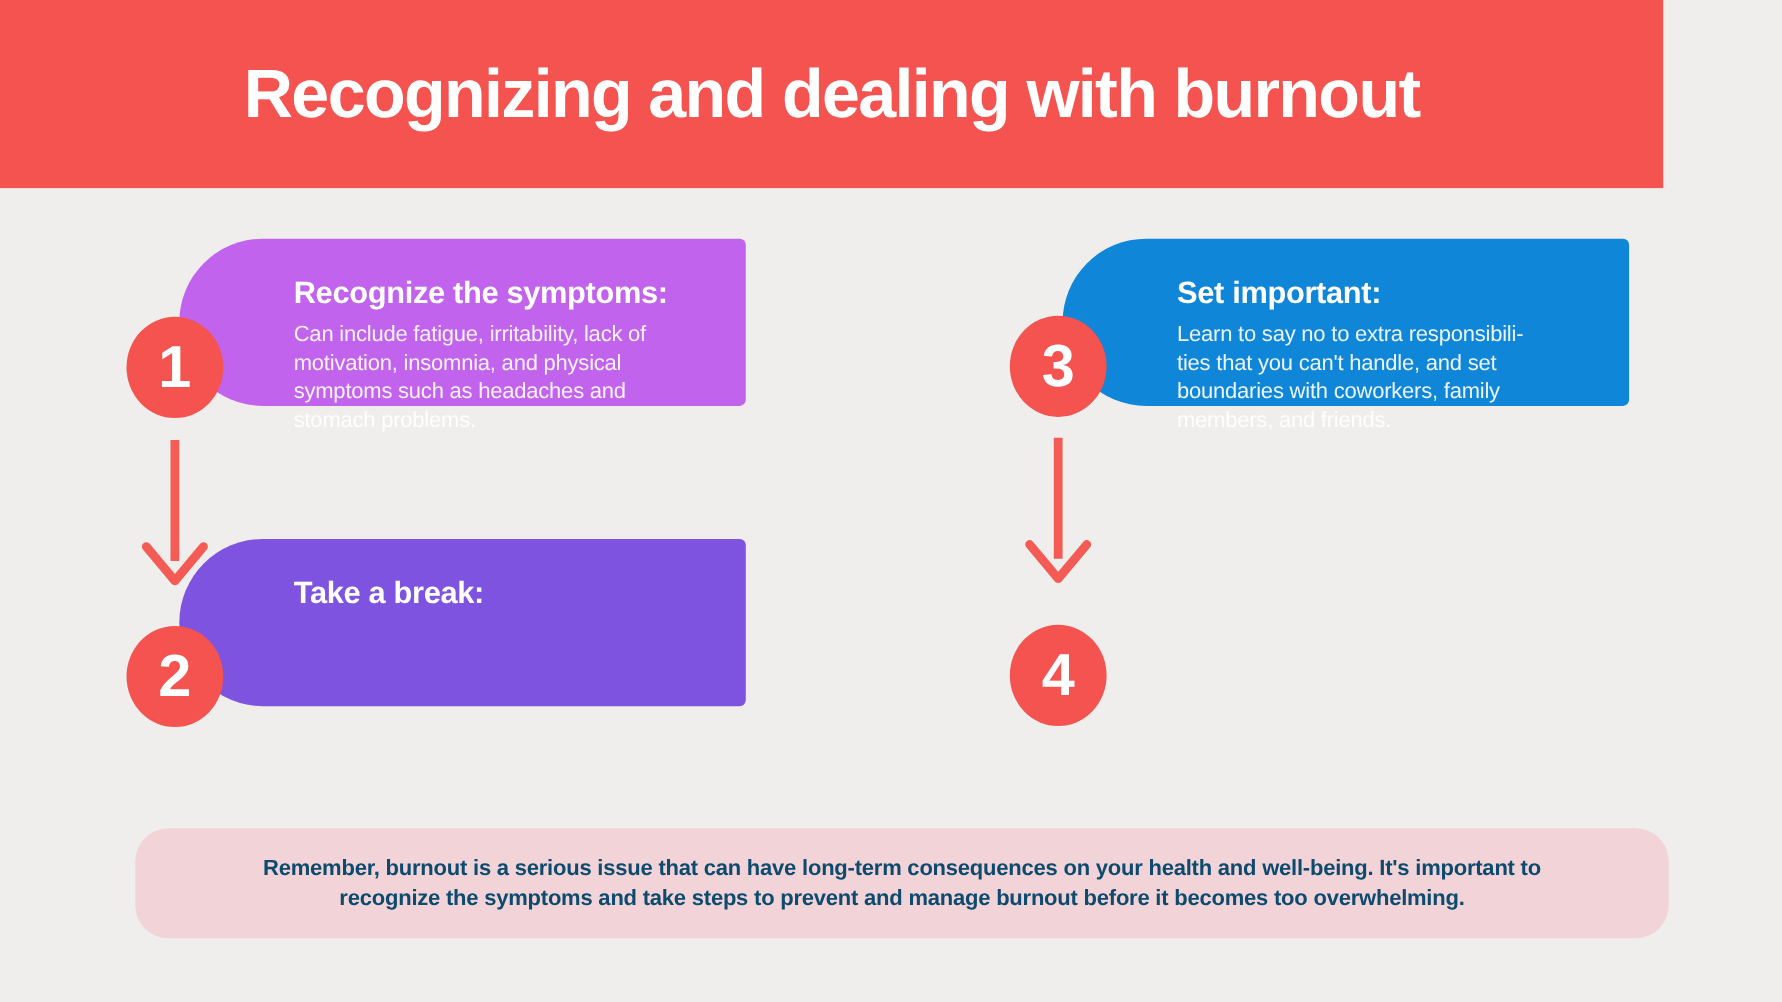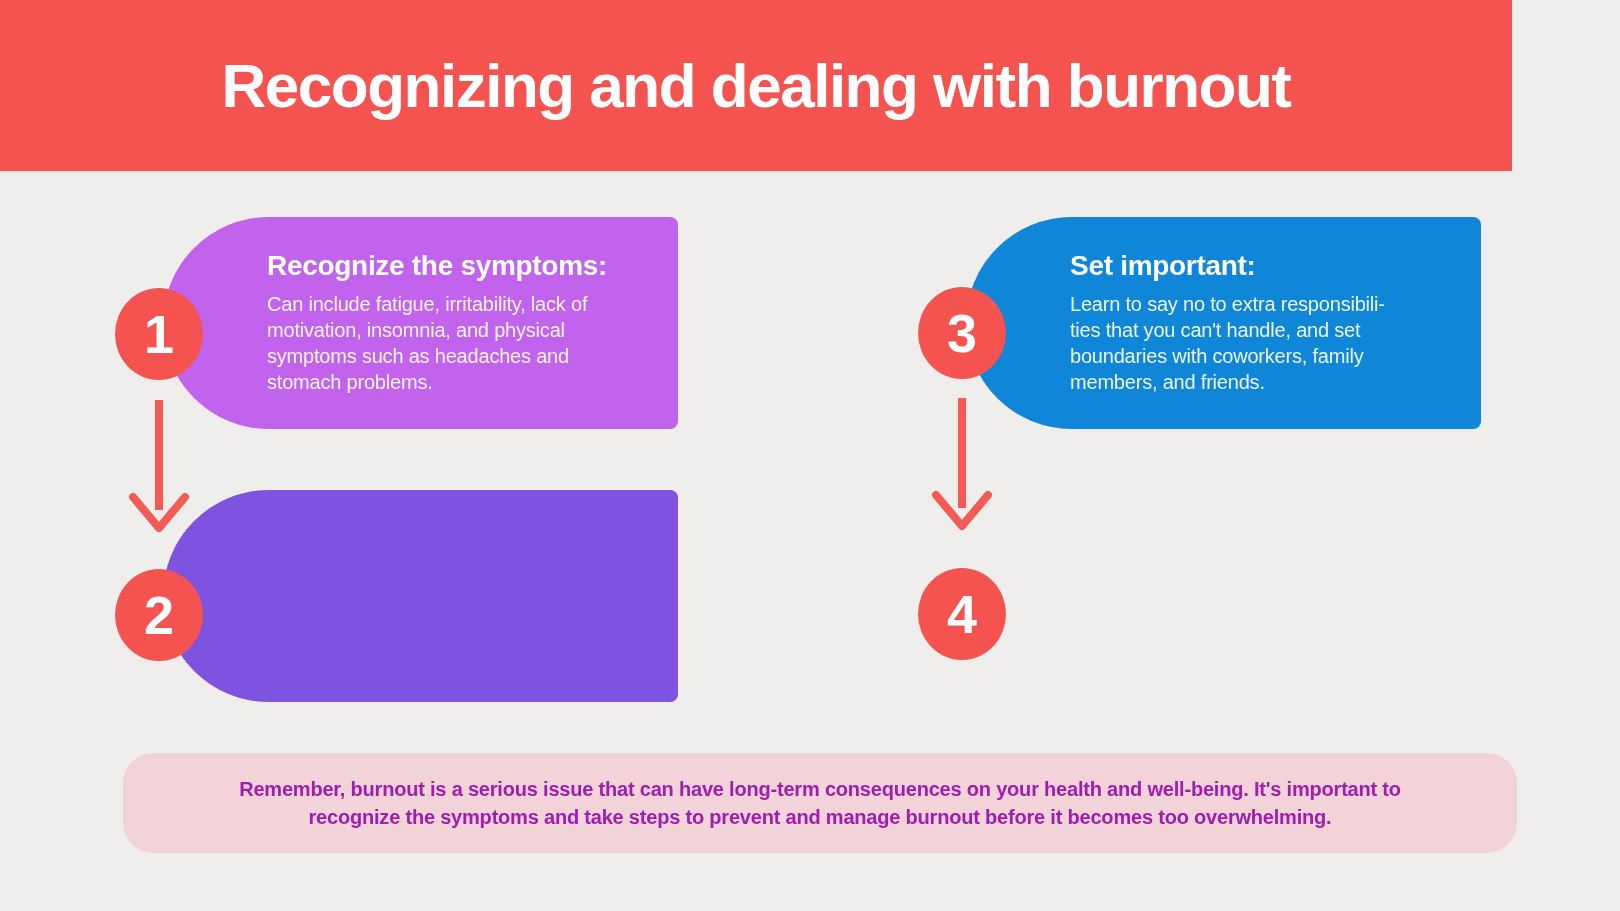--- a/index.html
+++ b/index.html
@@ -10,21 +10,21 @@
   
   .header{
     position:absolute;left:0;top:0;width:1512px;height:171px;
     background:#f4534f;display:flex;align-items:center;justify-content:center;
   }
   .header h1{
     margin:0;color:#ffffff;font-size:62px;font-weight:bold;letter-spacing:-1.5px;
   }
   
   .card{
-    position:absolute;width:515px;height:212px;box-sizing:border-box;
+    position:absolute;width:515px;height:152px;box-sizing:border-box;
     border-radius:110px 8px 8px 110px;padding:33px 30px 0 104px;color:#ffffff;
   }
   .card h2{margin:0;font-size:28px;font-weight:bold;letter-spacing:-0.3px;}
   .card p{
     margin:9px 0 0;font-size:20px;line-height:26px;
     color:rgba(255,255,255,0.92);white-space:pre-line;letter-spacing:-0.2px;
   }
   .card1{left:163px;top:217px;background:#c263ee;}
   .card2{left:163px;top:490px;background:#7e53e0;}
   .card3{left:966px;top:217px;background:#0f86d8;}
@@ -43,21 +43,21 @@
   .arrow{position:absolute;width:68px;height:140px;}
   .arrow1{left:125px;top:396px;}
   .arrow2{left:928px;top:394px;}
   
   .footer{
     position:absolute;left:123px;top:753px;width:1394px;height:100px;
     background:#f2d3d7;border-radius:30px;
     display:flex;align-items:center;justify-content:center;text-align:center;
   }
   .footer p{
-    margin:0;font-size:20px;line-height:28px;font-weight:600;color:#a21caf;
+    margin:0;font-size:20px;line-height:28px;font-weight:600;color:#0c4a6e;
     white-space:pre-line;letter-spacing:-0.2px;
   }
 </style>
 </head>
 <body>
 
 <div class="canvas">
 
   <div class="header">
     <h1>Recognizing and dealing with burnout</h1>
@@ -73,20 +73,21 @@
   <div class="badge badge1">
     <span>1</span>
   </div>
 
   <svg class="arrow arrow1" viewBox="0 0 68 140">
     <line x1="34" y1="4" x2="34" y2="114" stroke="#f45b54" stroke-width="8"></line>
     <polyline points="8,101 34,132 60,101" fill="none" stroke="#f45b54" stroke-width="8" stroke-linecap="round" stroke-linejoin="round"></polyline>
   </svg>
 
   <section class="card card2">
+    <h2>Take a break:</h2>
   </section>
   <div class="badge badge2">
     <span>2</span>
   </div>
 
   <section class="card card3">
     <h2>Set important:</h2>
     <p>Learn to say no to extra responsibili-
 ties that you can't handle, and set
 boundaries with coworkers, family

